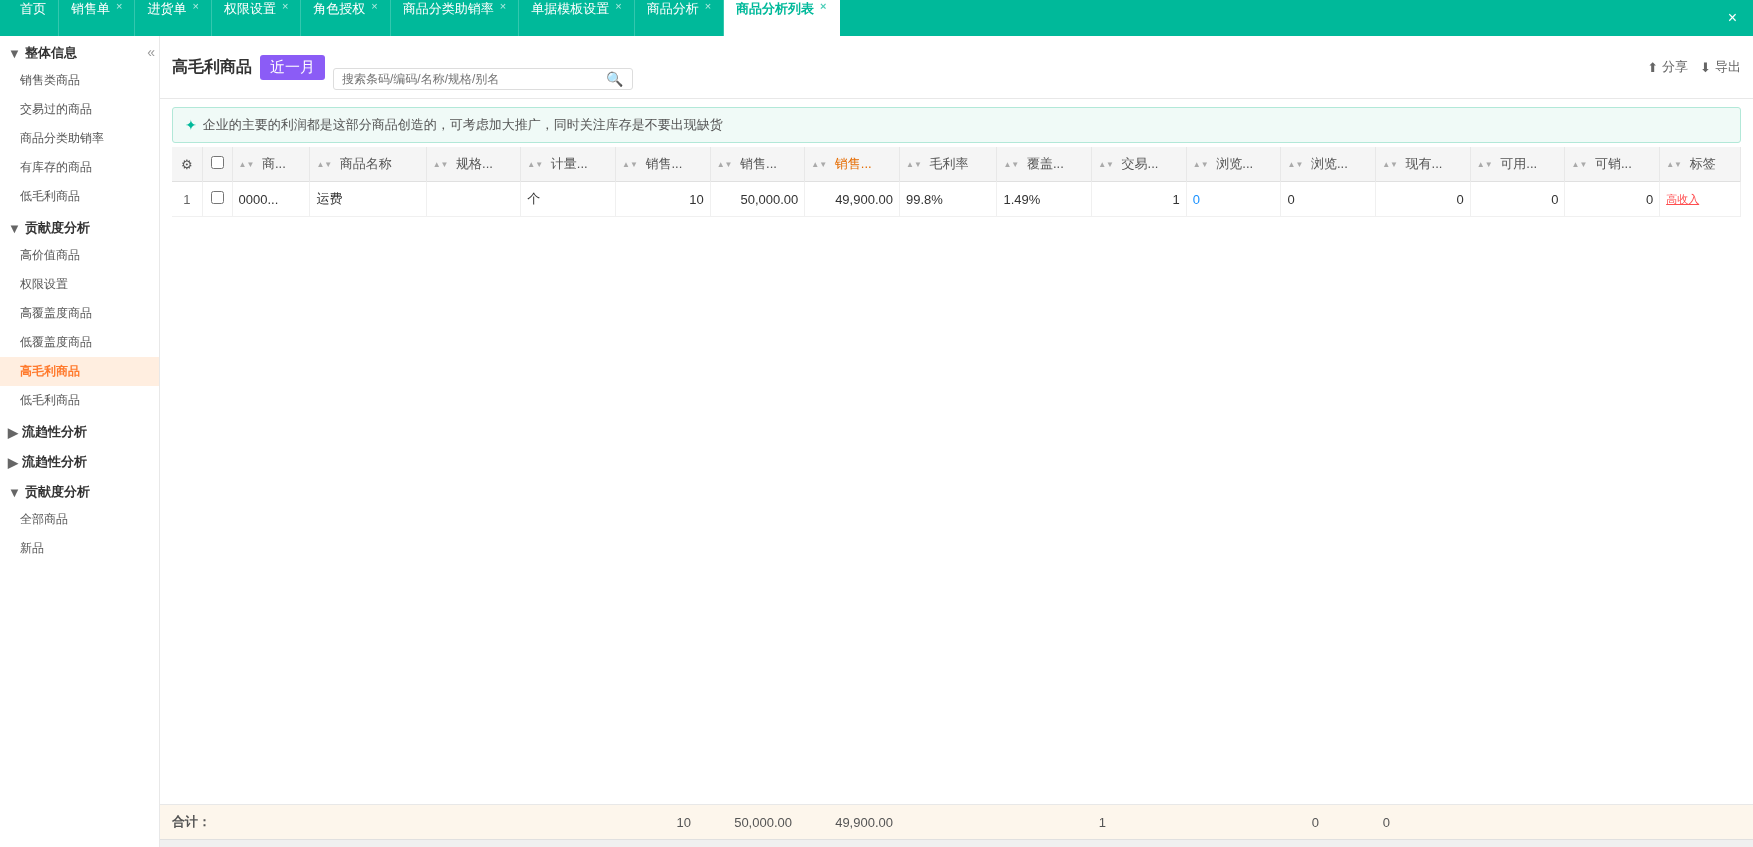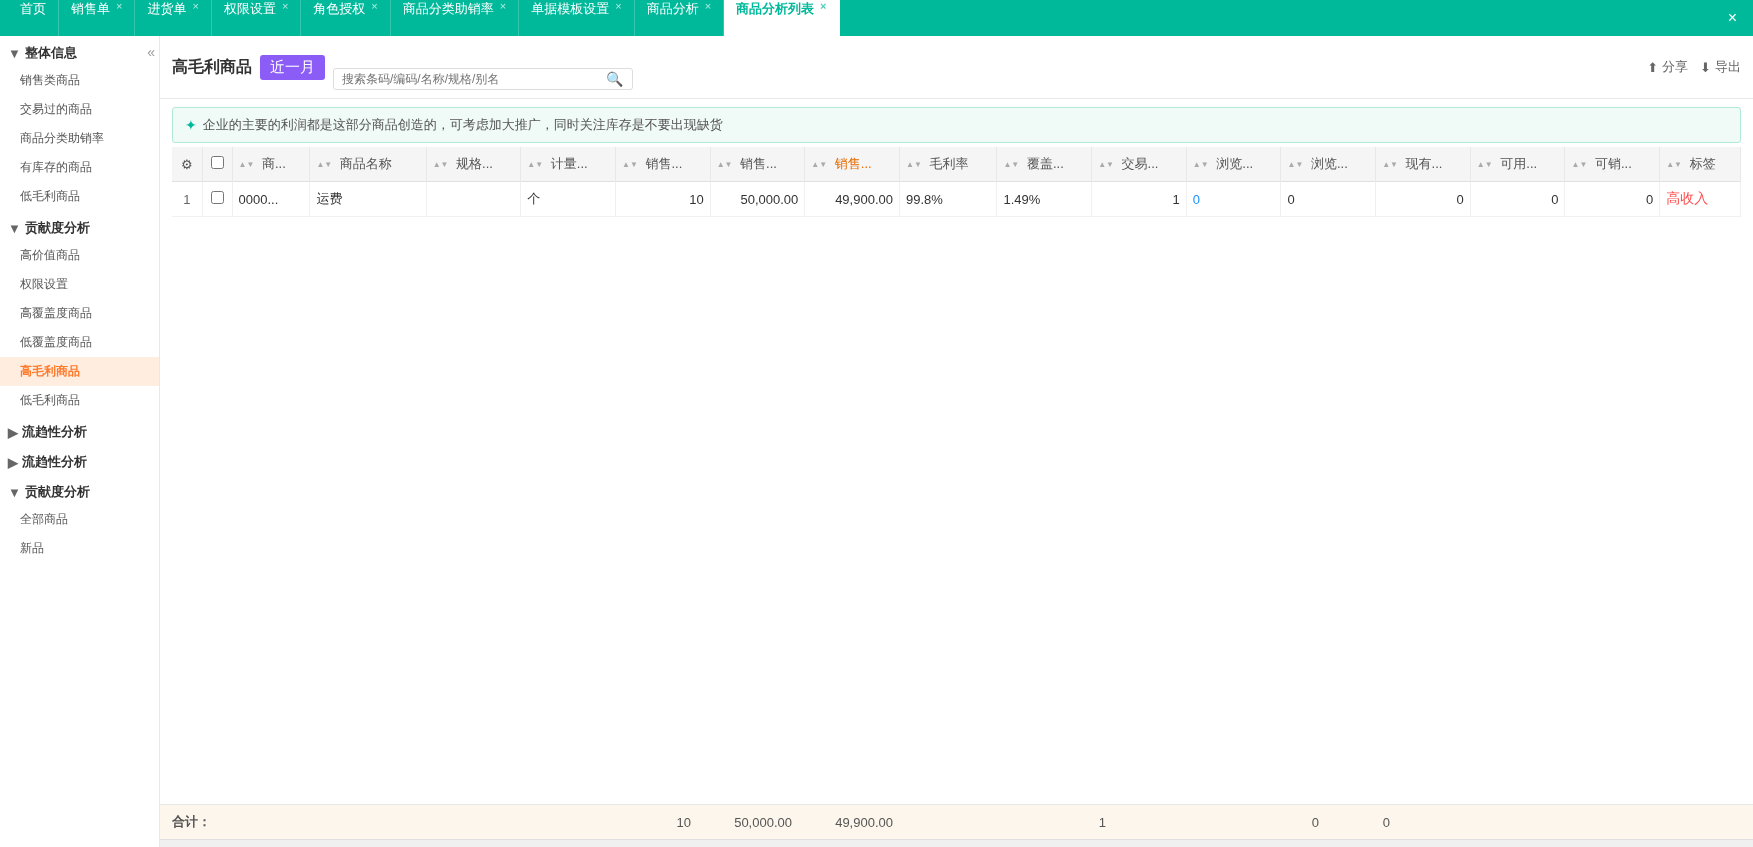--- a/index.html
+++ b/index.html
@@ -448,21 +448,21 @@
     <td style="text-align:right;">50,000.00</td>
     <td style="text-align:right;">49,900.00</td>
     <td>99.8%</td>
     <td>1.49%</td>
     <td style="text-align:right;">1</td>
     <td><a class="link-text" href="#">0</a></td>
     <td>0</td>
     <td style="text-align:right;">0</td>
     <td style="text-align:right;">0</td>
     <td style="text-align:right;">0</td>
-    <td style="color:#ff4d4f; font-size:14px;">高收入</td>
+    <td style="color:#ff4d4f; font-size:11px;text-decoration:underline;">高收入</td>
   </tr>
           </tbody>
       </table>
     </div>
 
     <div class="footer-total">
       <span class="label">合计：</span>
       <span class="footer-cell" style="min-width:30px;"></span>
       <span class="footer-cell" style="min-width:30px;"></span>
       <span class="footer-cell" style="min-width:80px;"></span>

